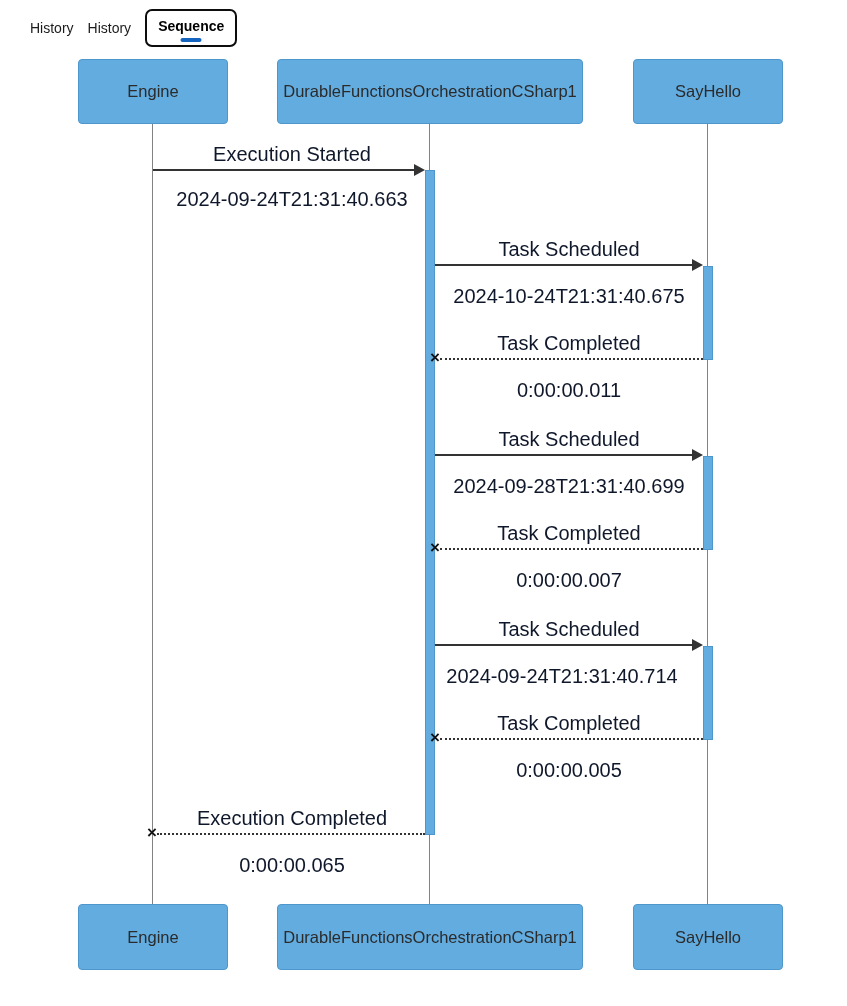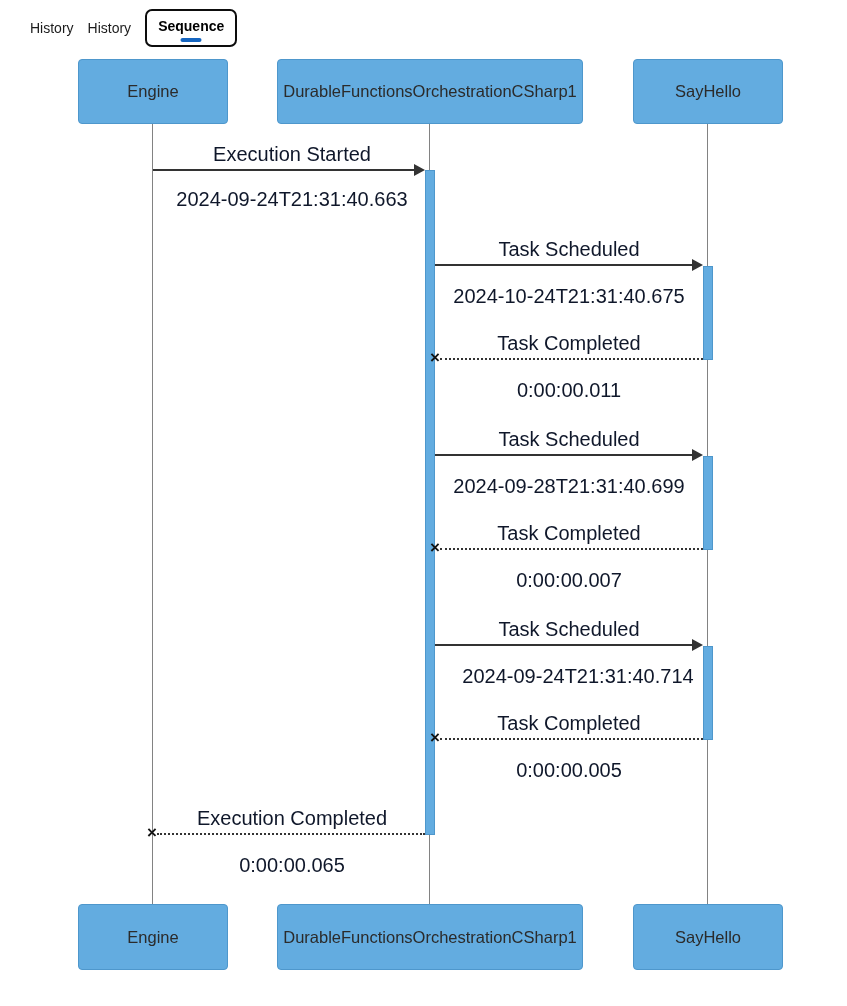--- a/index.html
+++ b/index.html
@@ -125,21 +125,21 @@
     <div class="msg-label" style="left:569px; top:524px;">Task Completed</div>
     <div class="msg-line dotted" style="left:440px; top:548px; width:263px;">
       <span class="cross-icon"></span>
     </div>
     <div class="msg-meta" style="left:569px; top:571px;">0:00:00.007</div>
 
     <div class="msg-label" style="left:569px; top:620px;">Task Scheduled</div>
     <div class="msg-line solid" style="left:435px; top:644px; width:257px;">
       <span class="arrowhead"></span>
     </div>
-    <div class="msg-meta" style="left:578px; top:667px;">2024-09-24T21:31:40.714</div>
+    <div class="msg-meta" style="left:562px; top:667px;">2024-09-24T21:31:40.714</div>
 
     <div class="msg-label" style="left:569px; top:714px;">Task Completed</div>
     <div class="msg-line dotted" style="left:440px; top:738px; width:263px;">
       <span class="cross-icon"></span>
     </div>
     <div class="msg-meta" style="left:569px; top:761px;">0:00:00.005</div>
 
     <div class="msg-label" style="left:292px; top:809px;">Execution Completed</div>
     <div class="msg-line dotted" style="left:157px; top:833px; width:268px;">
       <span class="cross-icon"></span>

